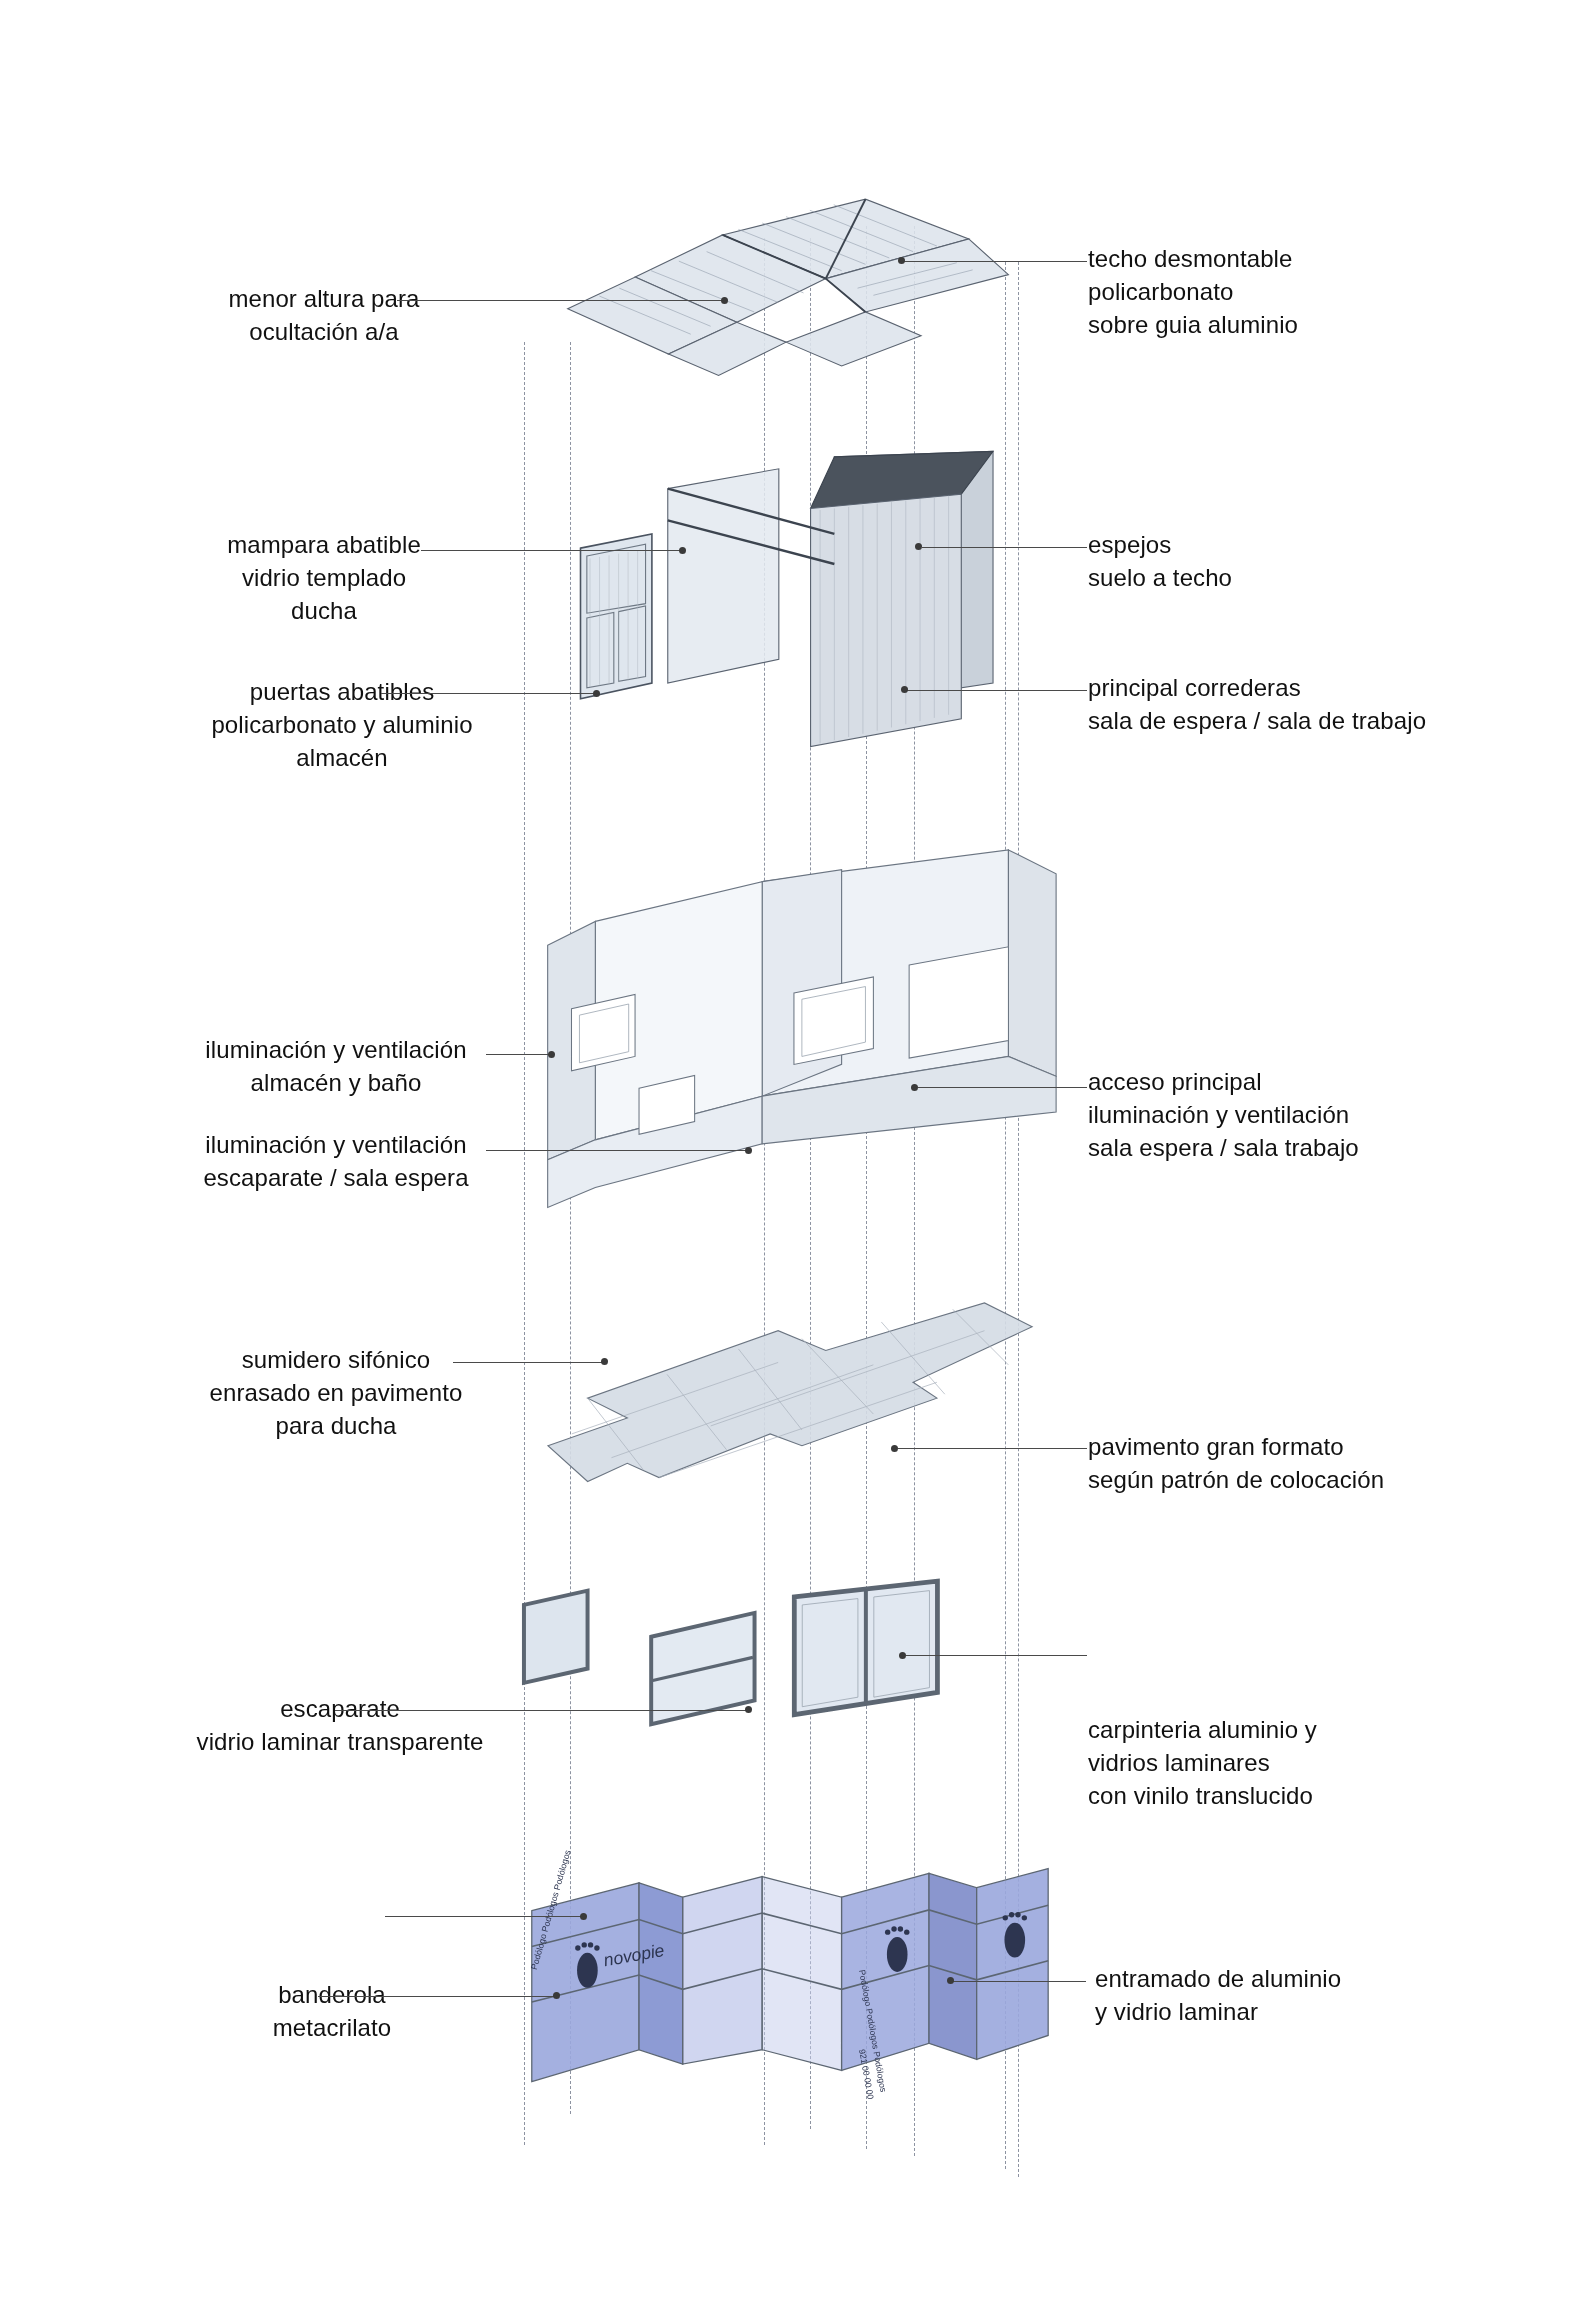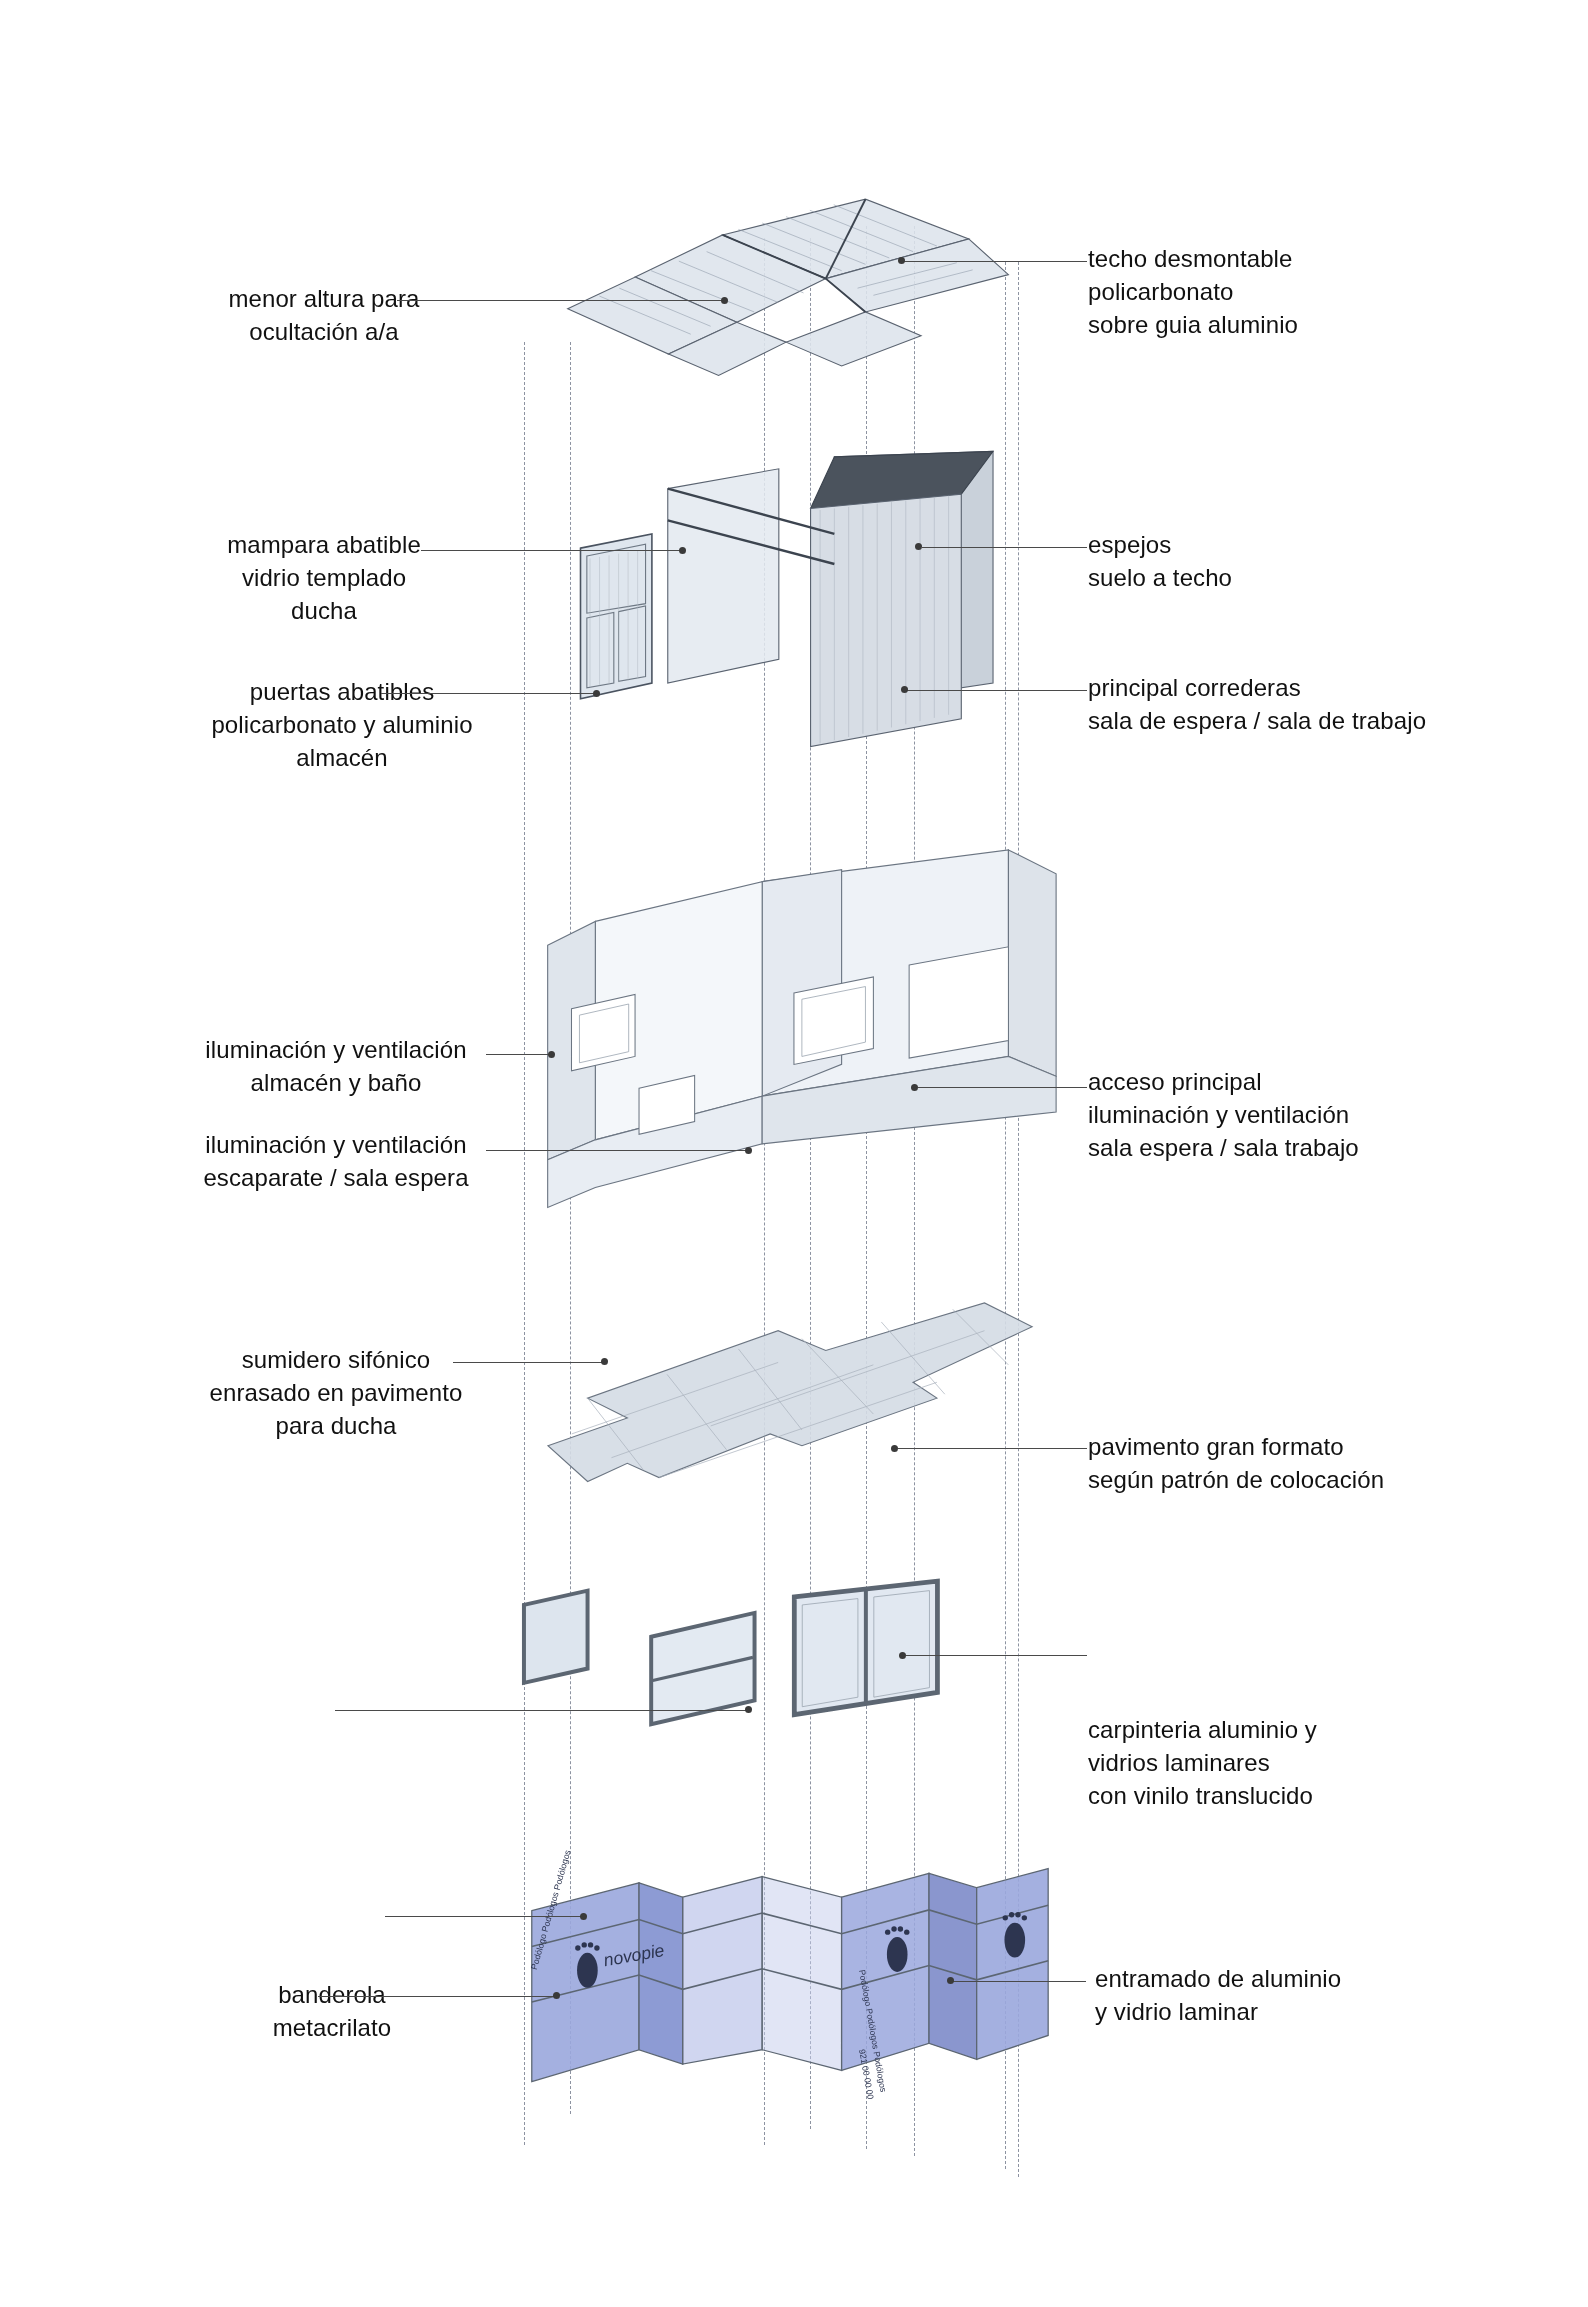--- a/index.html
+++ b/index.html
@@ -276,20 +276,22 @@
 escaparate / sala espera</div>
   <div class="leader" style="left:486px; top:1150px; width:262px;"></div>
   <div class="dot" style="left:745px; top:1147px;"></div>
 
   <div class="label left" style="left:165px; top:1343px; width:342px;">sumidero sifónico
 enrasado en pavimento
 para ducha</div>
   <div class="leader" style="left:453px; top:1362px; width:151px;"></div>
   <div class="dot" style="left:601px; top:1358px;"></div>
 
+  <div class="label left" style="left:165px; top:1692px; width:350px;">escaparate
+vidrio laminar transparente</div>
   <div class="leader" style="left:335px; top:1710px; width:413px;"></div>
   <div class="dot" style="left:745px; top:1706px;"></div>
 
   <div class="leader" style="left:385px; top:1916px; width:199px;"></div>
   <div class="dot" style="left:580px; top:1913px;"></div>
 
   <div class="label left" style="left:165px; top:1978px; width:334px;">banderola
 metacrilato</div>
   <div class="leader" style="left:318px; top:1996px; width:238px;"></div>
   <div class="dot" style="left:553px; top:1992px;"></div>

